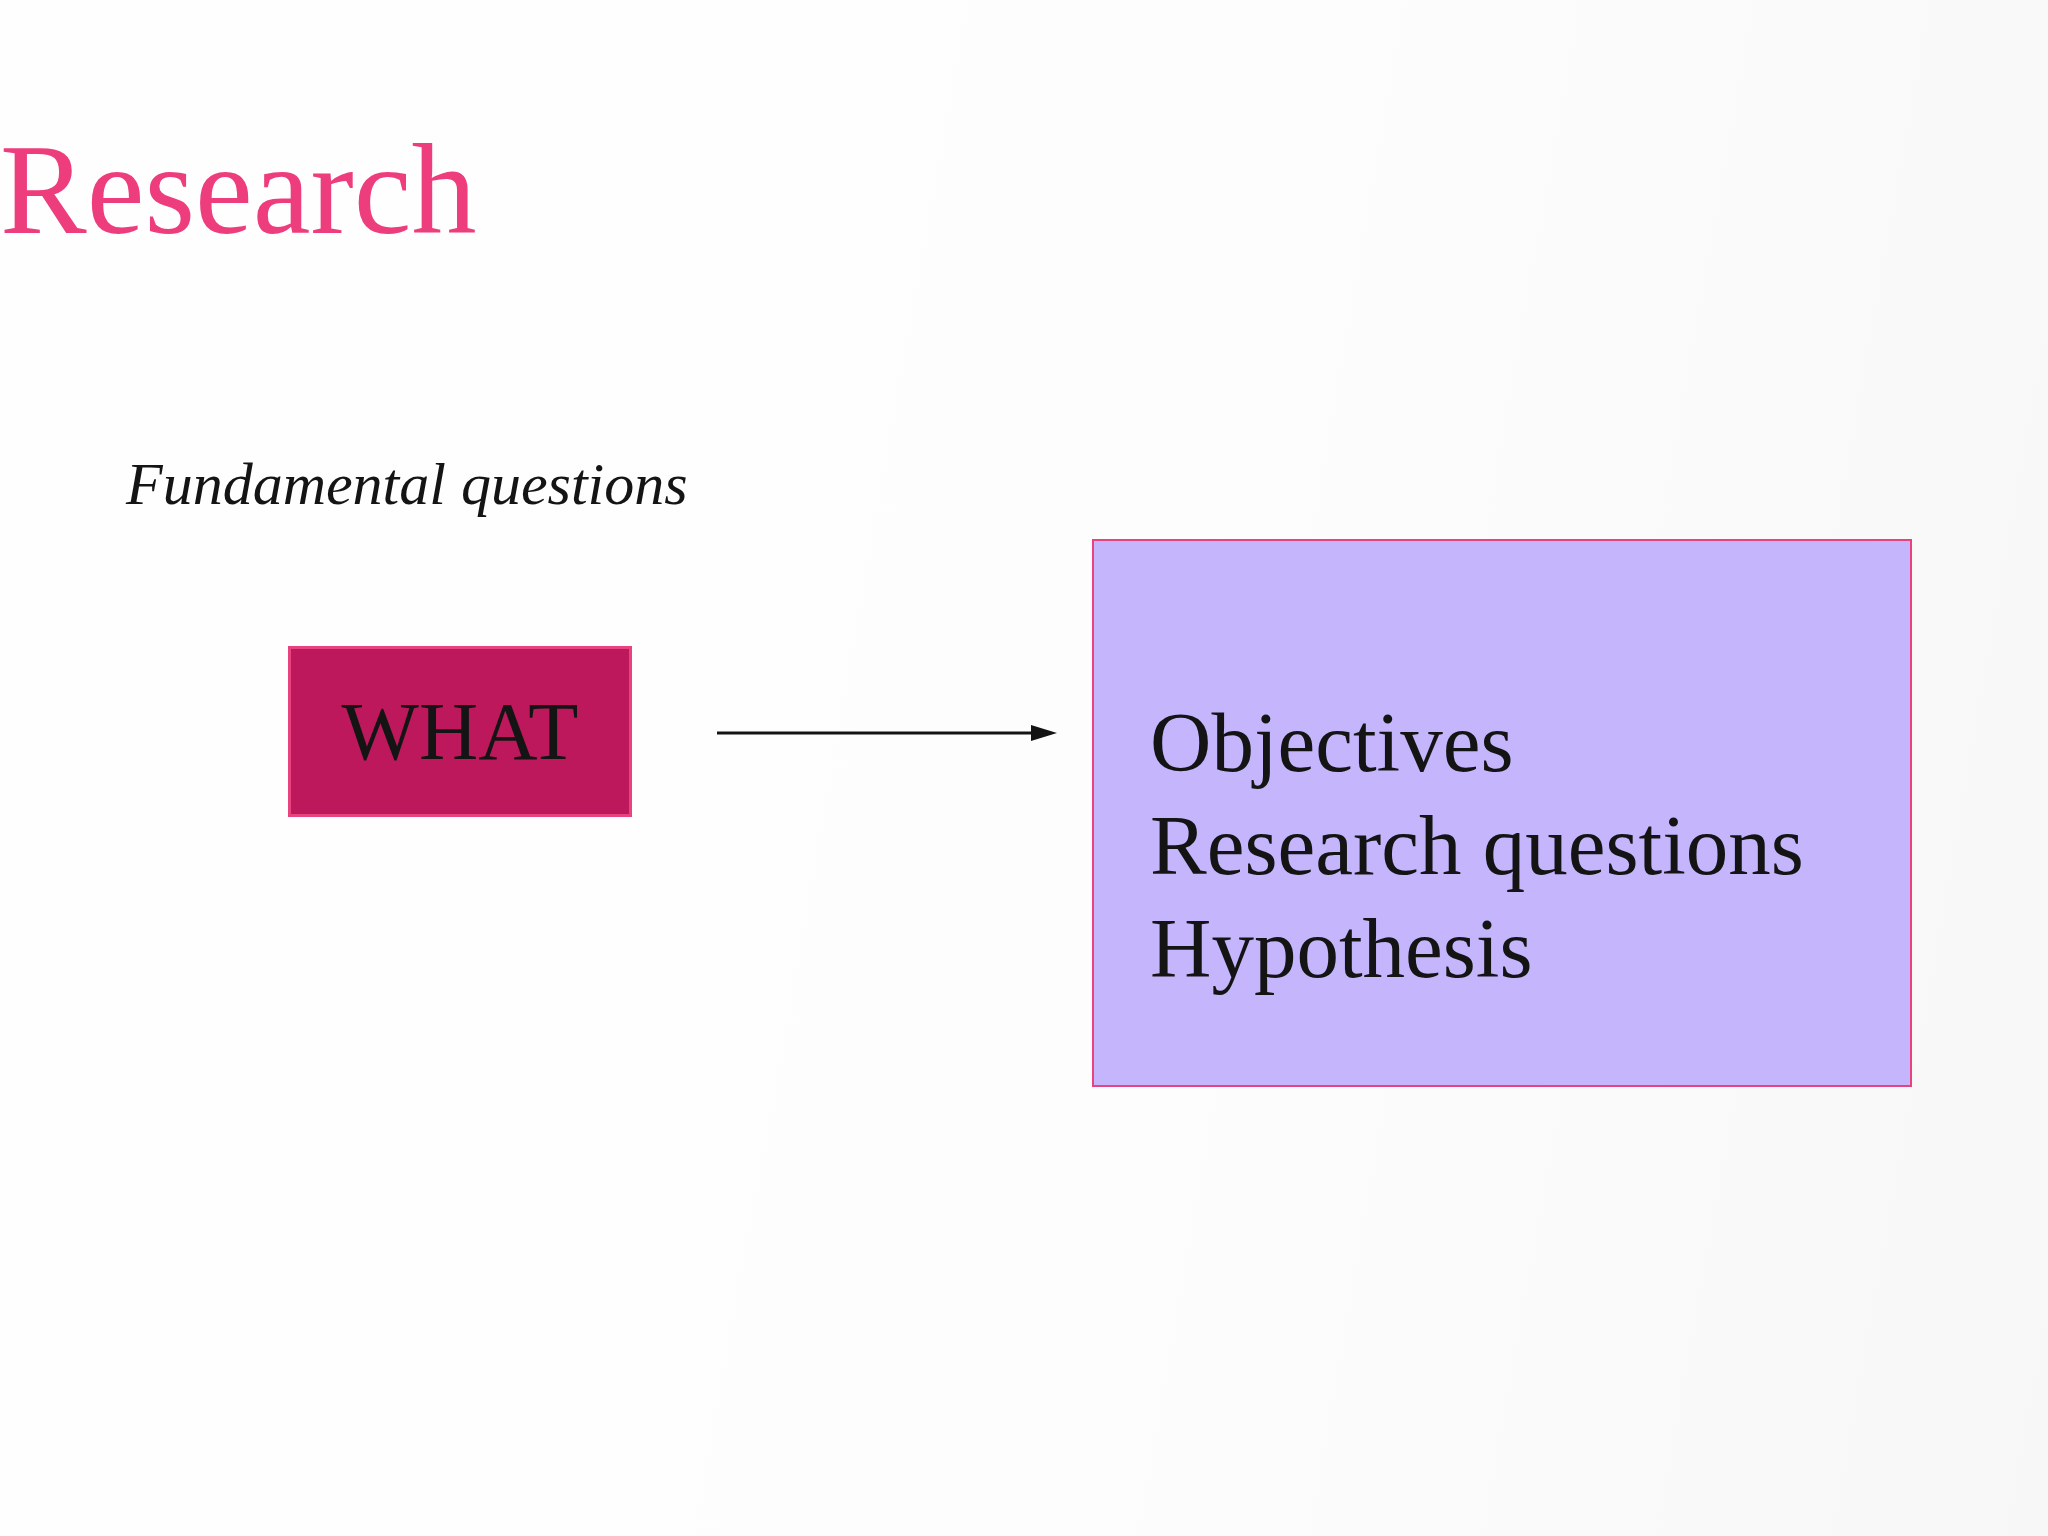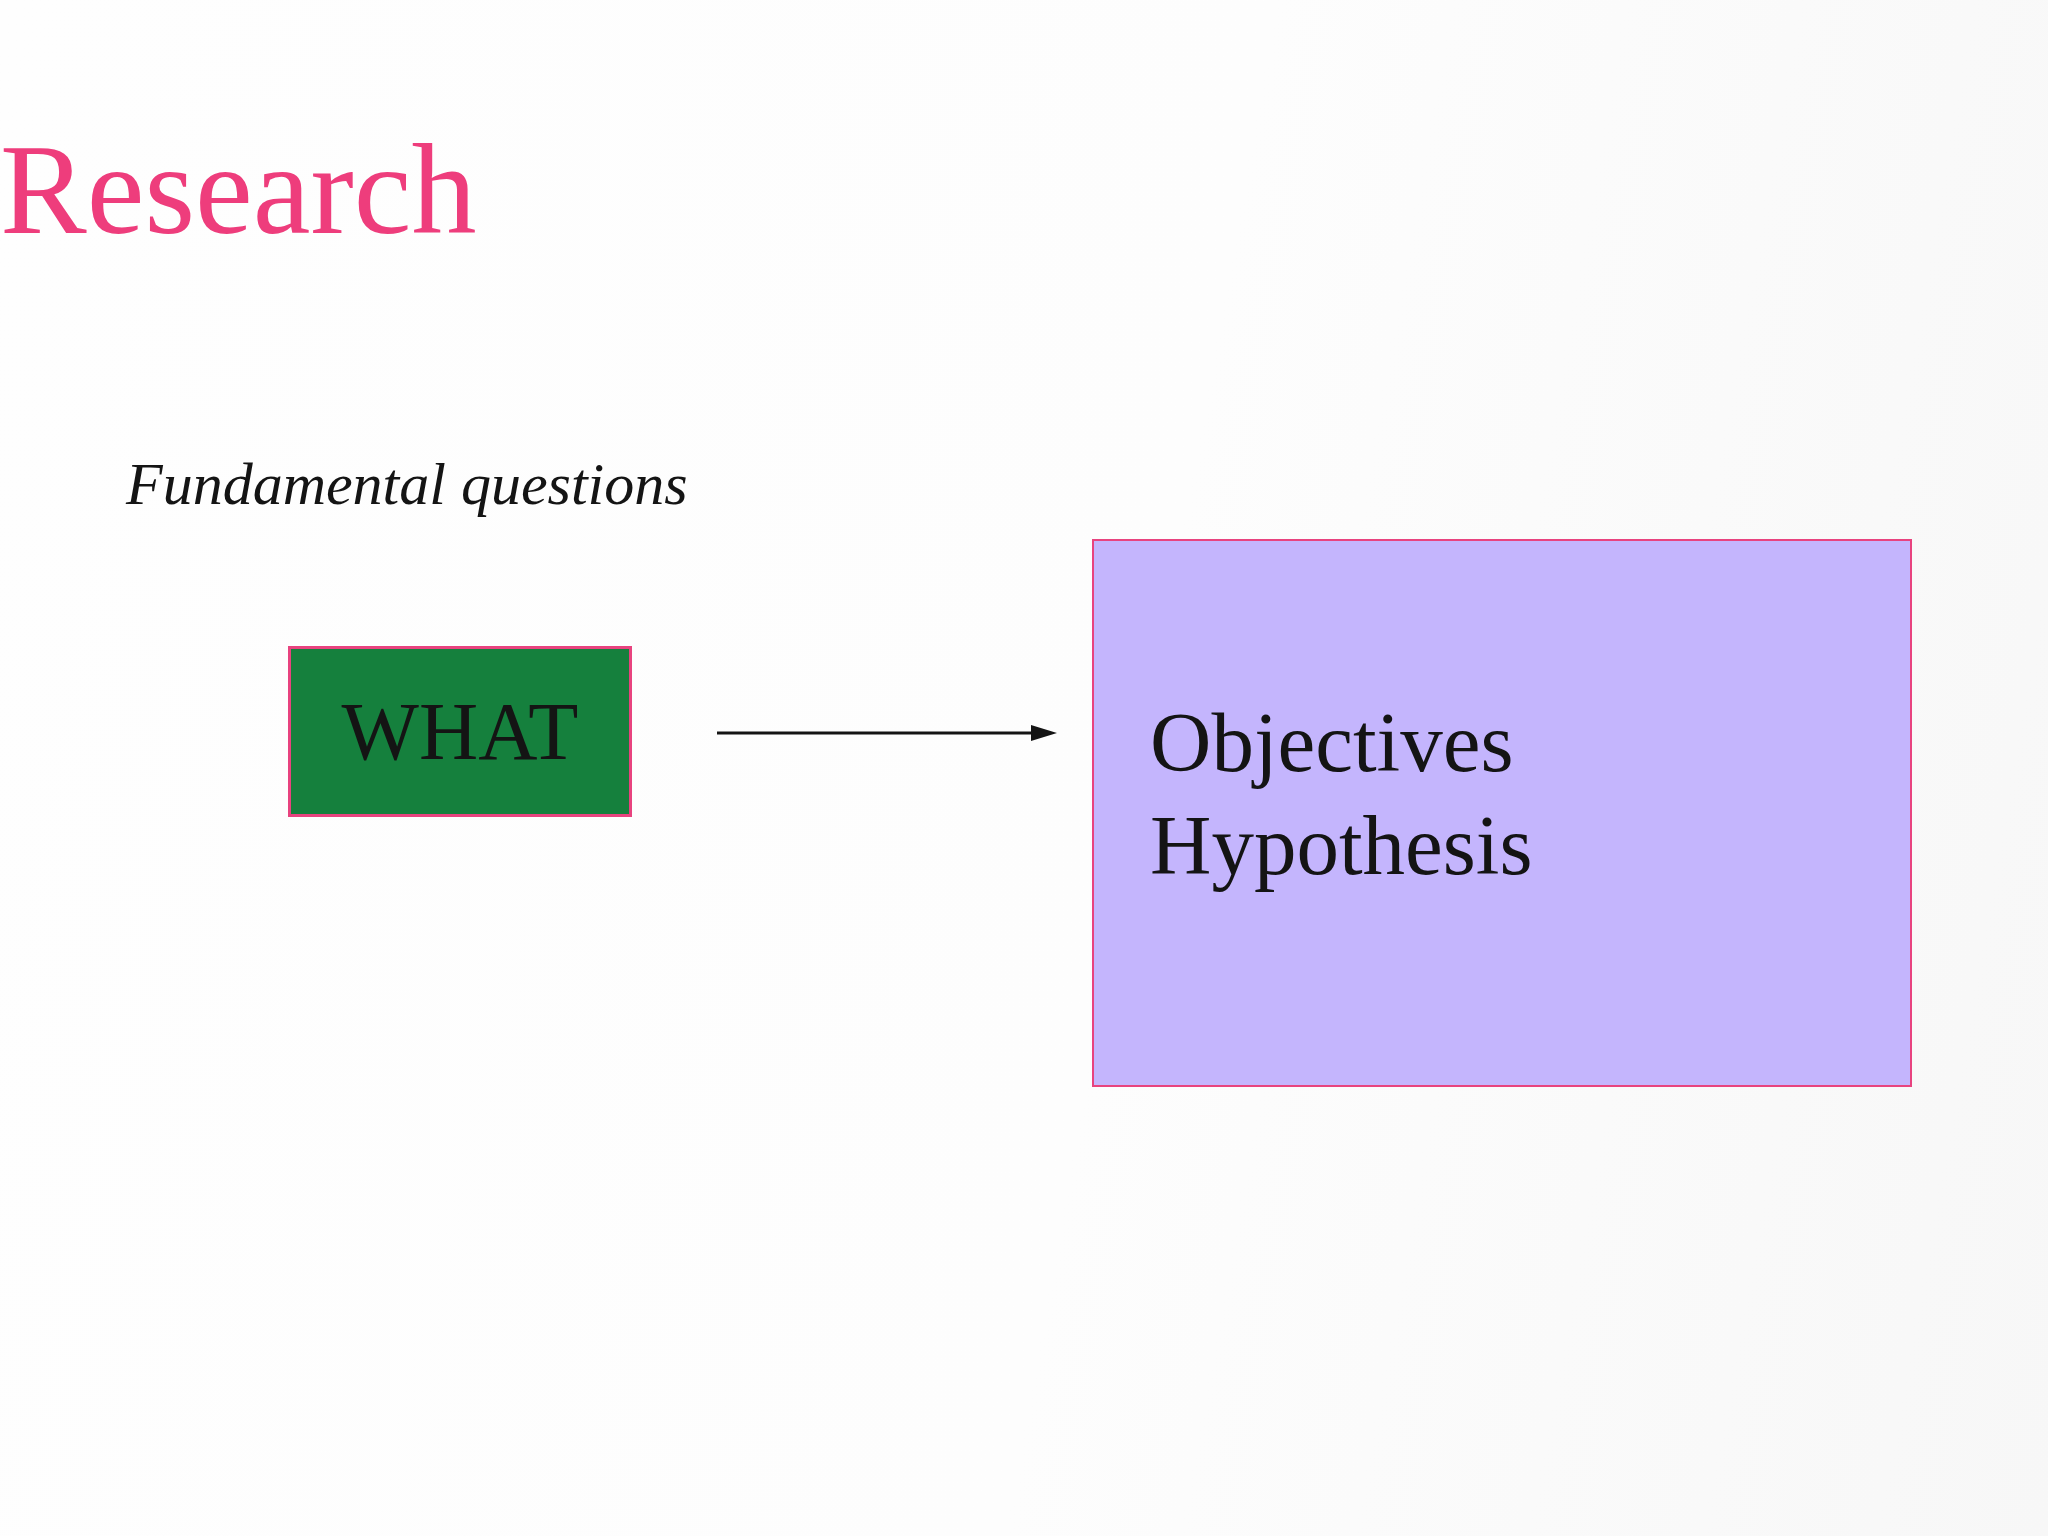--- a/index.html
+++ b/index.html
@@ -44,21 +44,21 @@
     white-space: nowrap;
     font-style: italic;
   }
   .what-box {
     position: absolute;
     left: 288px;
     top: 646px;
     width: 344px;
     height: 171px;
     border: 3px solid var(--box-border);
-    background: #15803d;
+    background: #be185d;
     display: flex;
     align-items: center;
     justify-content: center;
     font-size: 82px;
     line-height: 1;
   }
   .flow-arrow {
     position: absolute;
     left: 717px;
     top: 721px;
@@ -94,16 +94,17 @@
     <span>WHAT</span>
   </div>
 
   <svg class="flow-arrow" viewBox="0 0 340 24" xmlns="http://www.w3.org/2000/svg" aria-hidden="true">
     <line x1="0" y1="12" x2="318" y2="12" stroke="#141414" stroke-width="3"></line>
     <polygon points="340,12 314,4 314,20" fill="#141414"></polygon>
   </svg>
 
   <div class="outcome-box">
     <div class="outcome-line">Objectives</div>
+    <div class="outcome-line">Research questions</div>
     <div class="outcome-line">Hypothesis</div>
   </div>
 
 </div>
 
 </body></html>

